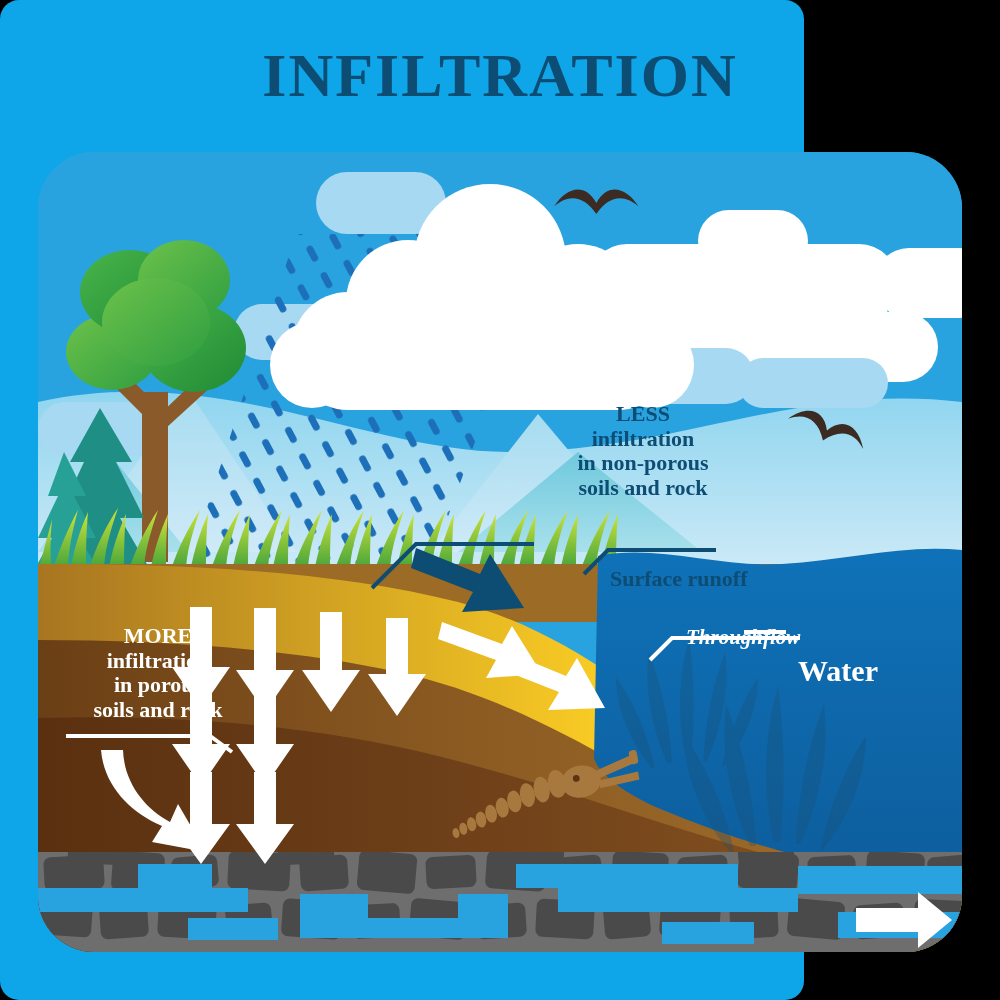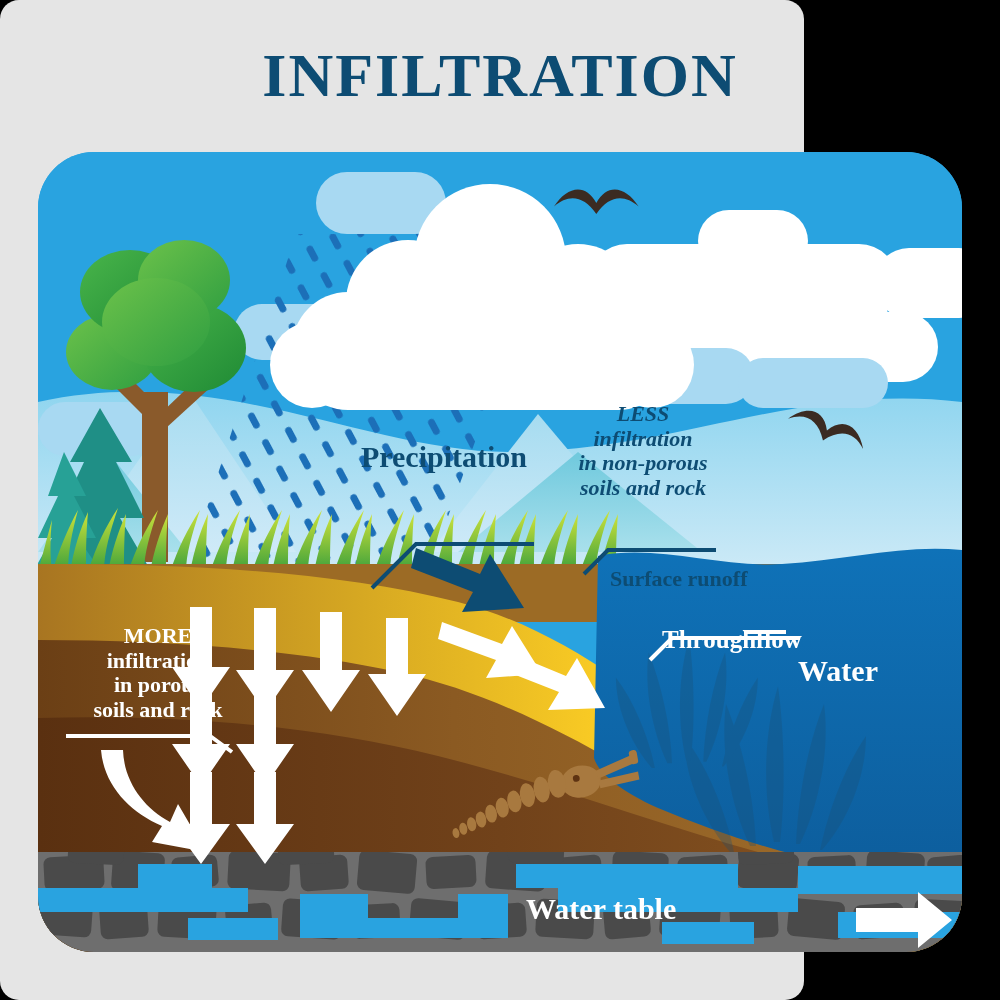--- a/index.html
+++ b/index.html
@@ -8,21 +8,21 @@
     background: #000000;
     width: 1000px;
     height: 1000px;
     overflow: hidden;
     font-family: "Liberation Serif", "DejaVu Serif", serif;
   }
   #stage {
     position: relative;
     width: 804px;
     height: 1000px;
-    background: #e5e5e5;
+    background: #0ea5e9;
     border-radius: 19px;
   }
   #title {
     position: absolute;
     left: 0;
     top: 44px;
     width: 1000px;
     text-align: center;
     font-family: "Liberation Serif", "DejaVu Serif", serif;
     font-weight: bold;
@@ -391,34 +391,32 @@
       </g>
       <g stroke="#ffffff" stroke-width="4" fill="none">
         <path d="M28,584 L172,584 L194,600"></path>
       </g>
       <g stroke="#ffffff" stroke-width="4" fill="none">
         <path d="M706,480 L748,480"></path>
       </g>
 
     </svg>
 
-    <div class="lbl lbl-navy ctr" style="left:256px; top:288px; width:300px; font-size:30px;">Precipitation</div>
-
-    <div class="lbl lbl-navy ctr" style="left:490px; top:250px; width:230px; font-size:22px;font-style:italic;">LESS
+
+    <div class="lbl lbl-navy ctr" style="left:490px; top:250px; width:230px; font-size:22px;">LESS
 infiltration
 in non-porous
 soils and rock</div>
 
     <div class="lbl lbl-white ctr" style="left:10px; top:472px; width:220px; font-size:22px;">MORE
 infiltration
 in porous
 soils and rock</div>
 
     <div class="lbl lbl-navy" style="left:572px; top:387px; font-size:22px;margin-top:28px;">Surface runoff</div>
 
-    <div class="lbl lbl-white" style="left:624px; top:474px; font-size:25px;">Throughflow</div>
+    <div class="lbl lbl-white" style="left:648px; top:474px; font-size:21px;font-style:italic;">Throughflow</div>
 
     <div class="lbl lbl-white" style="left:760px; top:502px; font-size:30px;">Water</div>
 
-    <div class="lbl lbl-white" style="left:488px; top:740px; font-size:30px;">Water table</div>
 
   </div>
 </div>
 
 </body></html>

